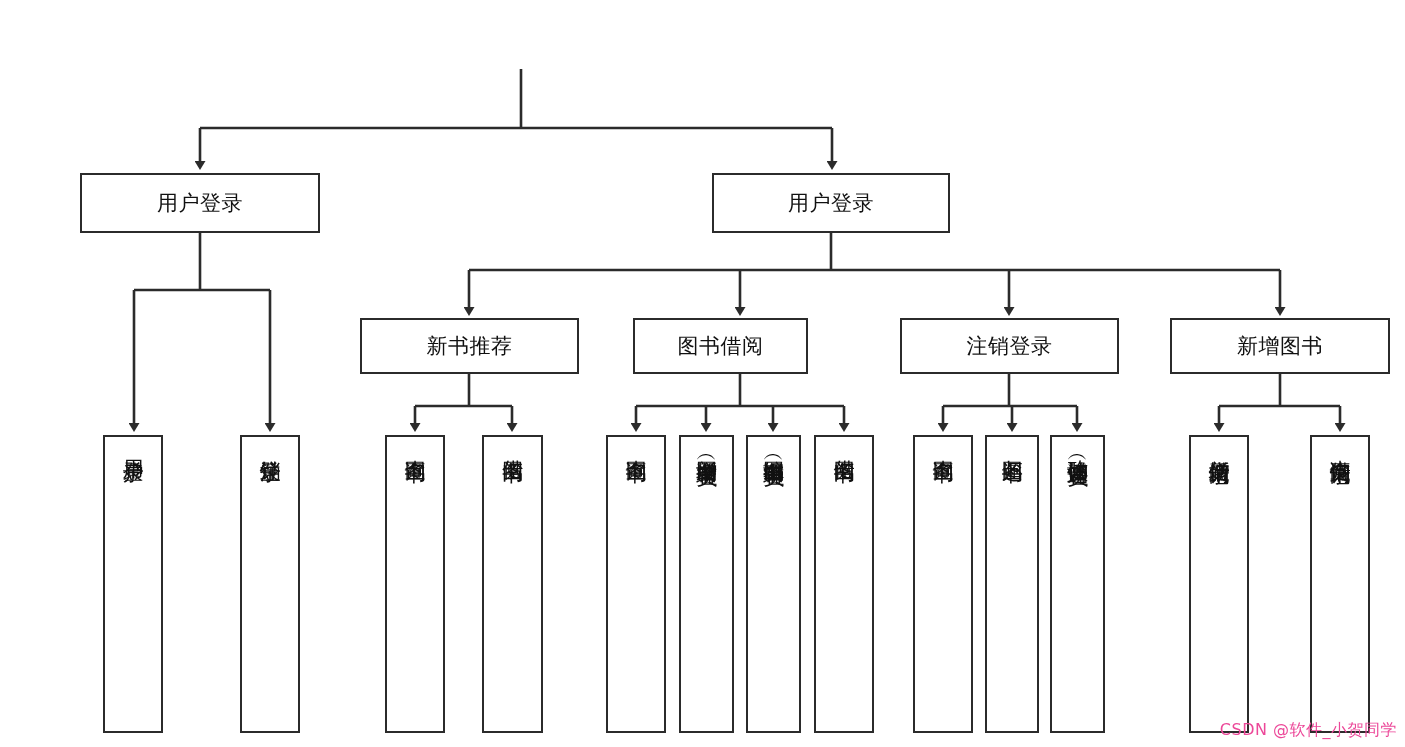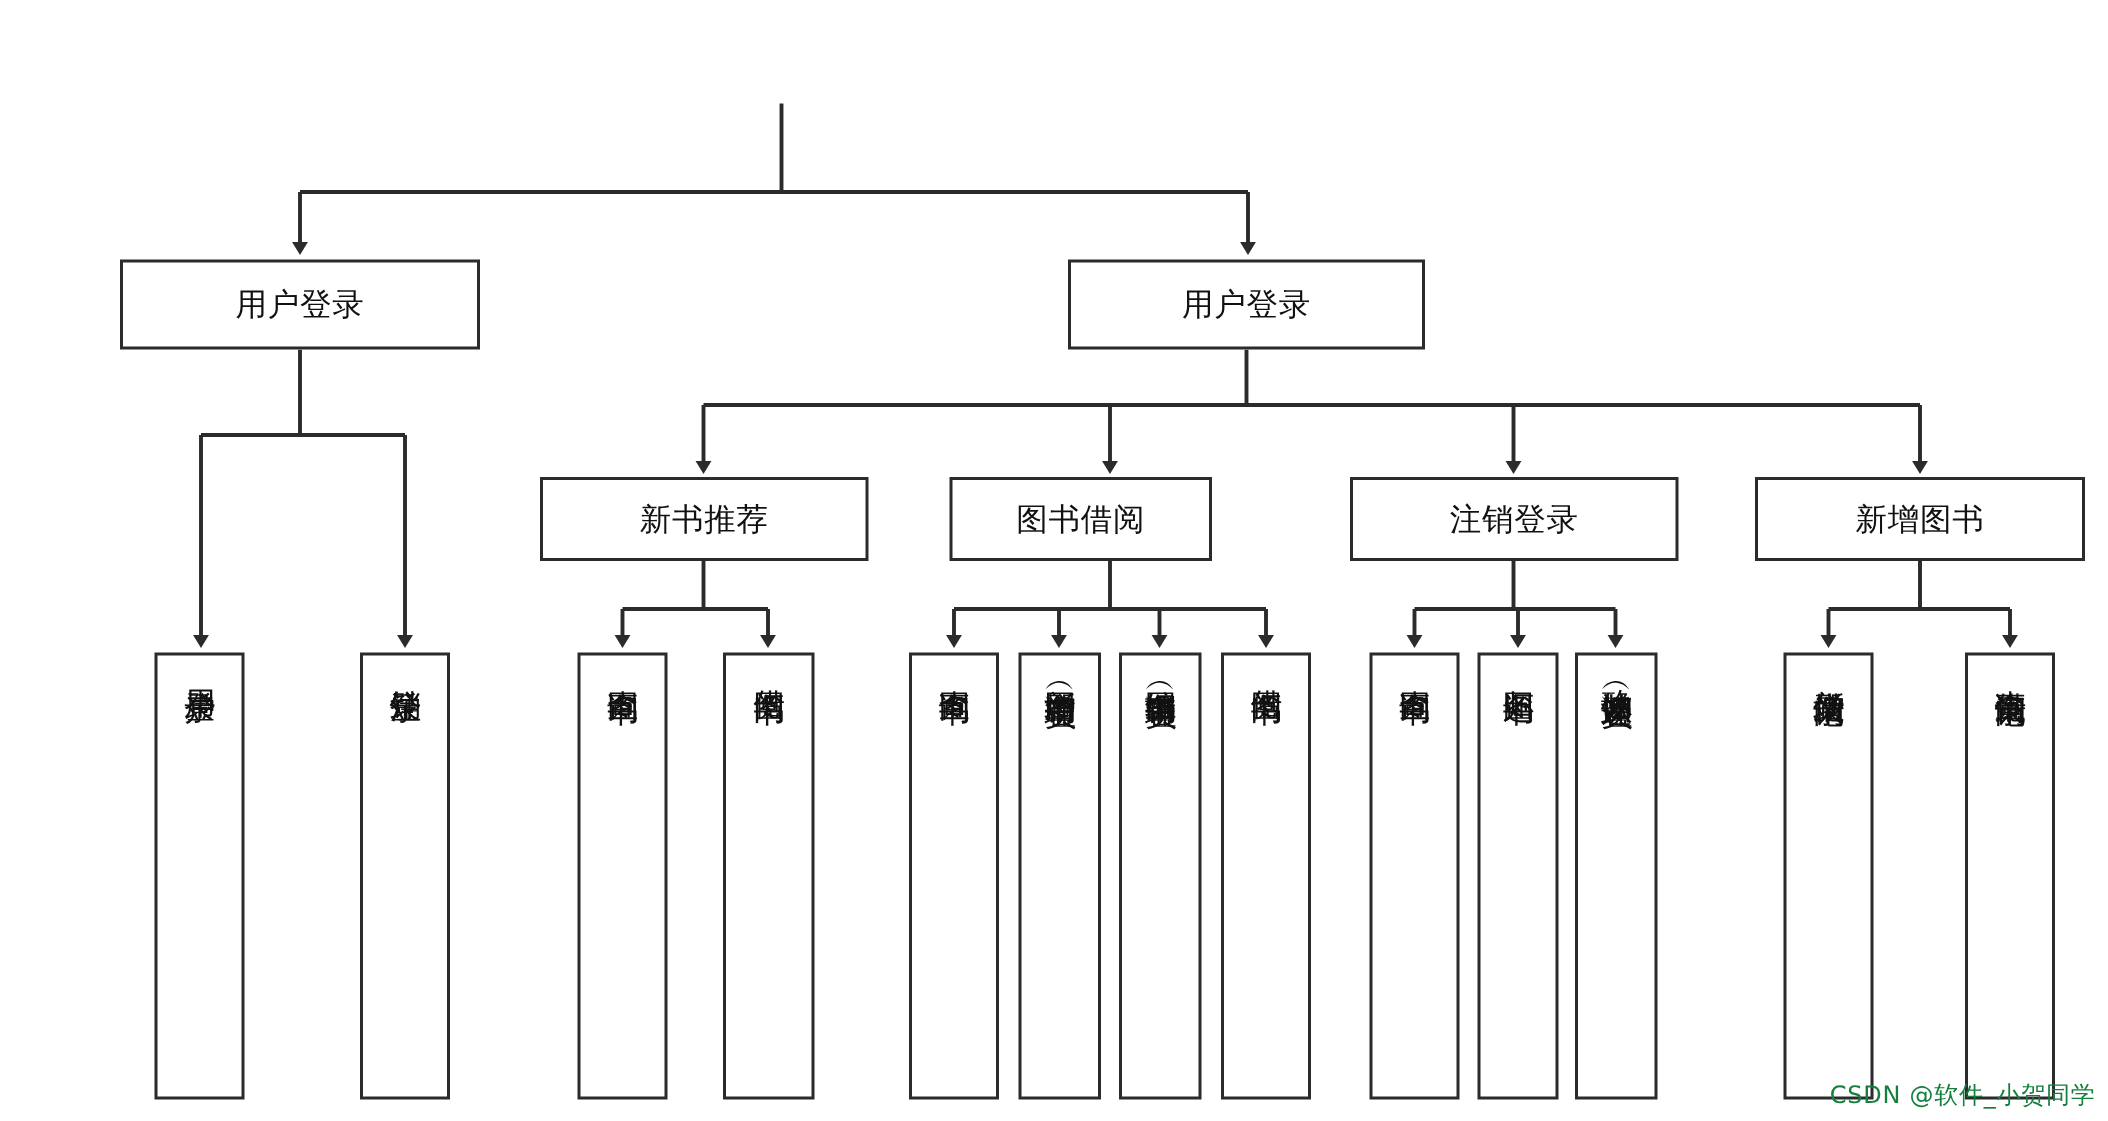--- a/index.html
+++ b/index.html
@@ -58,21 +58,21 @@
     font-size: 21px;
     line-height: 1.08;
     letter-spacing: 1px;
     white-space: nowrap;
   }
   .watermark {
     position: absolute;
     right: 8px;
     bottom: 6px;
     font-size: 16px;
-    color: #15803d;
+    color: #ec4899;
     letter-spacing: 0.5px;
     white-space: nowrap;
   }
 </style>
 </head>
 <body>
 
 <div id="canvas">
 
   <svg class="edges" viewBox="0 0 1405 747" xmlns="http://www.w3.org/2000/svg">

